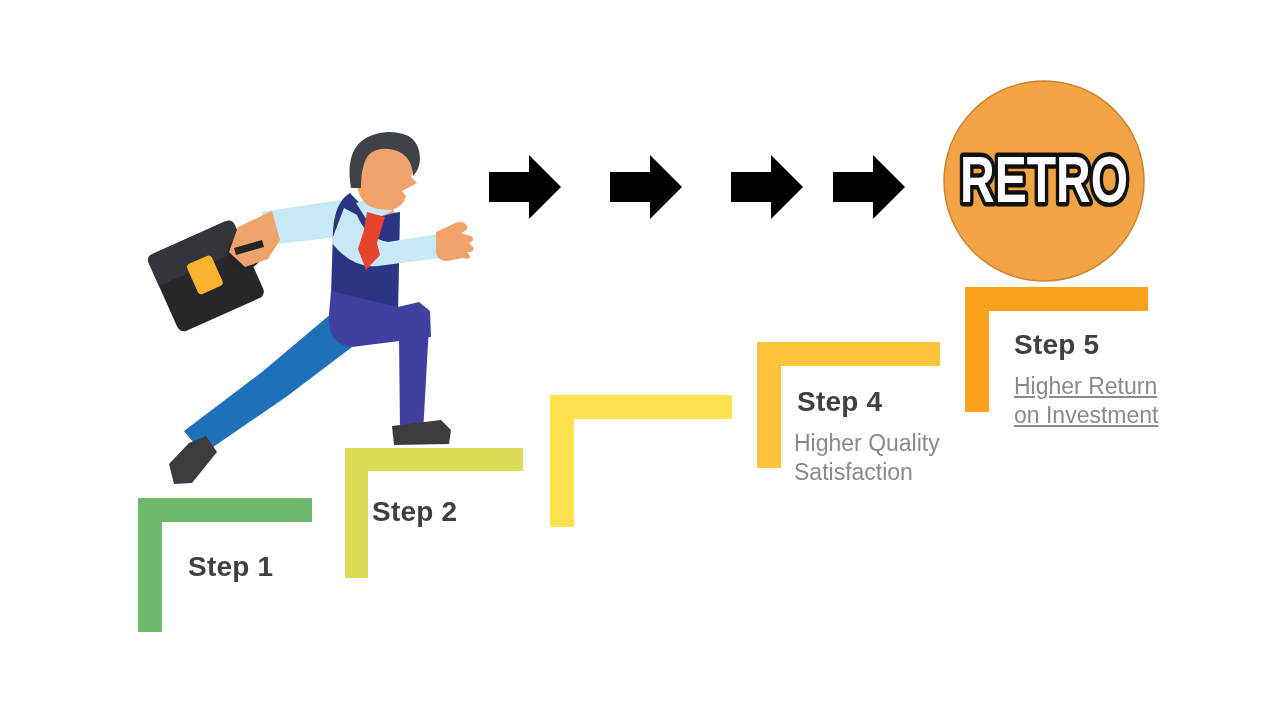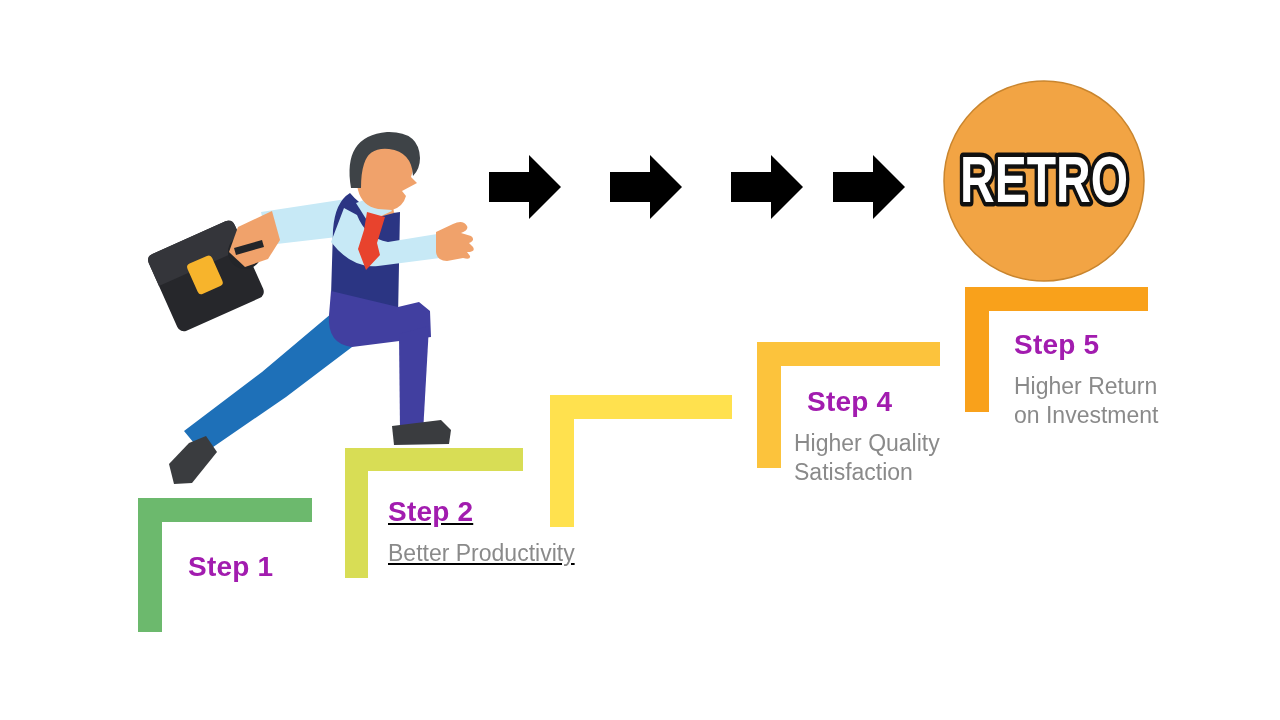--- a/index.html
+++ b/index.html
@@ -4,28 +4,28 @@
 <style>
   html,body{margin:0;padding:0;background:#ffffff;}
   .canvas{
     position:relative;width:1280px;height:720px;background:#ffffff;
     font-family:"Liberation Sans",sans-serif;overflow:hidden;
   }
   svg.scene{position:absolute;left:0;top:0;}
   .step-label{position:absolute;}
   .step-label h3{
     margin:0;font-size:28px;line-height:1.15;font-weight:bold;
-    color:#a21caf;letter-spacing:.2px;
+    color:#404040;letter-spacing:.2px;
   }
   .step-label p{
     margin:11px 0 0 0;font-size:23px;line-height:1.25;color:#8a8a8a;
   }
   .nowrap{white-space:nowrap;}
   .w180{max-width:182px;}
-  .w170{max-width:172px;}
+  .w170{max-width:172px;text-decoration:underline;}
   .retro-text{font-family:"Liberation Sans",sans-serif;font-weight:bold;}
 </style>
 </head>
 <body>
 
 <div class="canvas">
 
   <svg class="scene" width="1280" height="720" viewBox="0 0 1280 720">
 
     <path d="M138,498 h174 v24 h-150 v110 h-24 Z" fill="#6CB96D"></path>
@@ -80,28 +80,27 @@
       <path d="M351,188 Q342,136 387,132 Q419,131 420,158 Q420,169 413,176 Q412,152 389,149 Q369,147 364,164 Q361,173 361,188 Z" fill="#3E4347"></path>
 
       <path d="M436,232 L453,224 Q463,219 467,226 Q469,230 461,233 L471,236 Q476,240 469,243 L473,247 Q476,252 467,252 L470,256 Q471,260 463,258 L447,261 Q437,261 436,252 Z" fill="#F0A26B"></path>
     </g>
   </svg>
 
   <div class="step-label" style="left:188px;top:551px;">
     <h3>Step 1</h3>
   </div>
 
-  <div class="step-label" style="left:388px;top:496px;text-decoration:underline;">
+  <div class="step-label" style="left:372px;top:496px;">
     <h3>Step 2</h3>
-    <p class="nowrap">Better Productivity</p>
   </div>
 
 
   <div class="step-label" style="left:794px;top:386px;">
-    <h3 style="margin-left:13px;">Step 4</h3>
+    <h3 style="margin-left:3px;">Step 4</h3>
     <p class="w180">Higher Quality Satisfaction</p>
   </div>
 
   <div class="step-label" style="left:1014px;top:329px;">
     <h3>Step 5</h3>
     <p class="w170">Higher Return on Investment</p>
   </div>
 
 </div>
 

